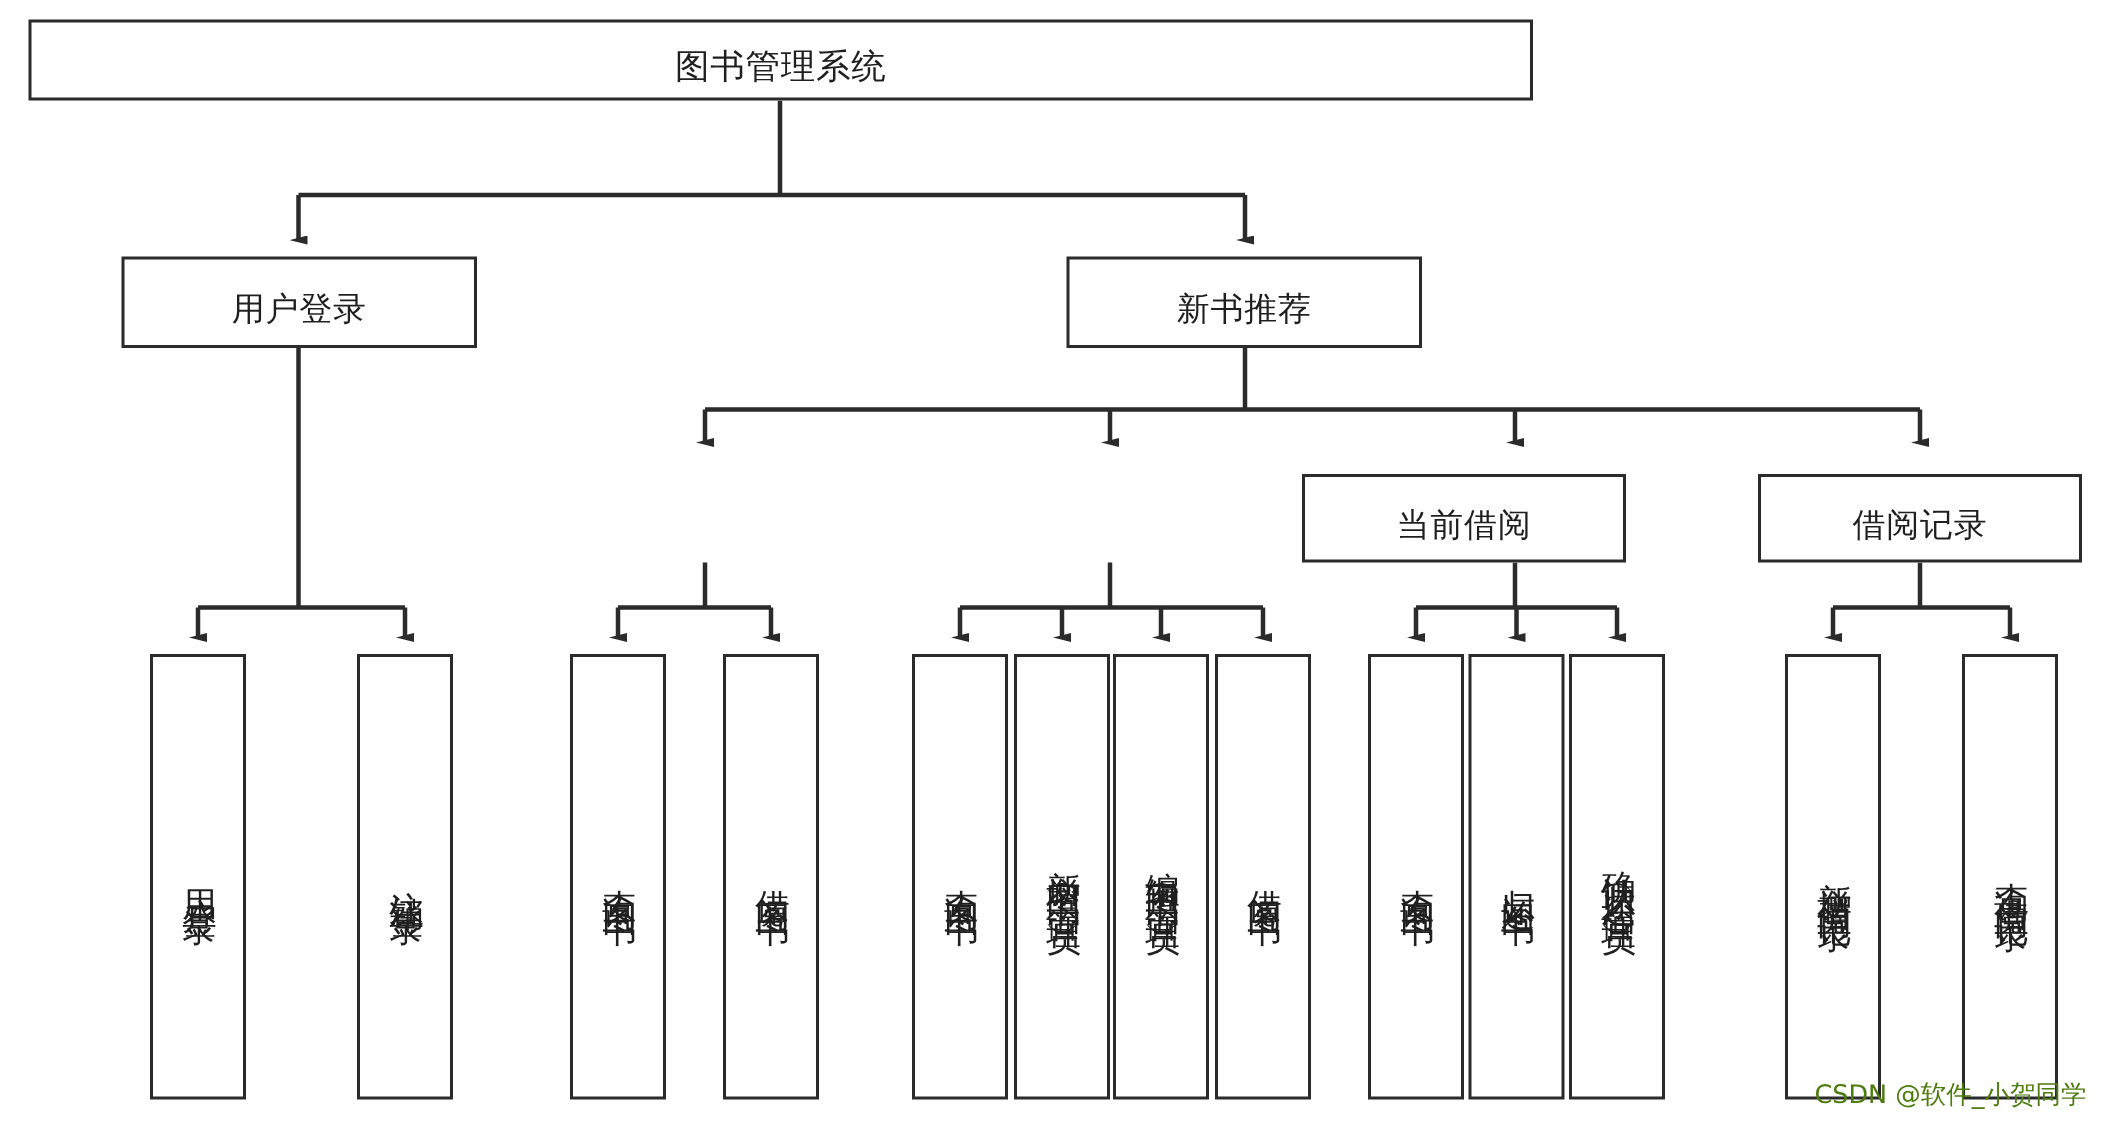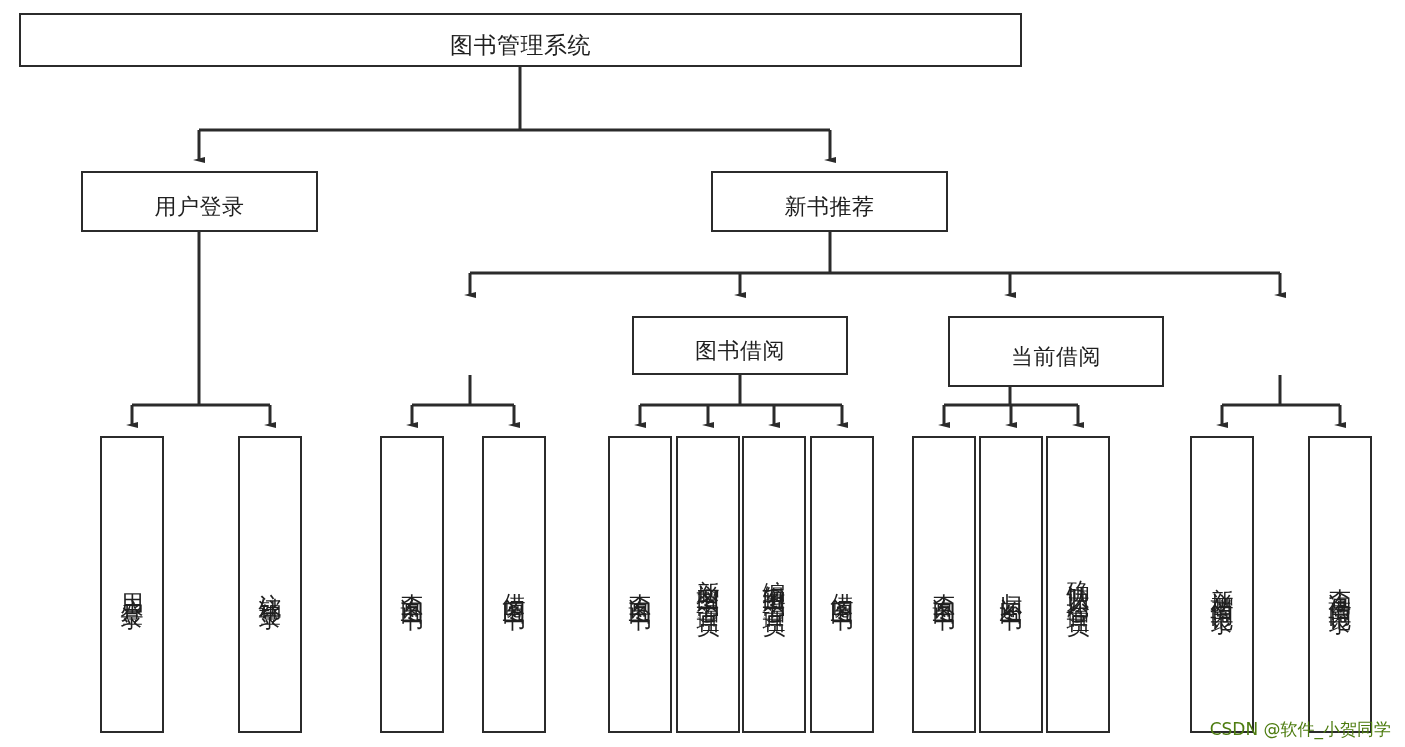--- a/index.html
+++ b/index.html
@@ -138,25 +138,25 @@
     <span class="label">图书管理系统</span>
   </div>
 
   <div class="node horiz" style="left:81px; top:171px; width:237px; height:61px;">
     <span class="label">用户登录</span>
   </div>
   <div class="node horiz" style="left:711px; top:171px; width:237px; height:61px;">
     <span class="label">新书推荐</span>
   </div>
 
-  <div class="node horiz" style="left:632px; top:316px; width:216px; height:59px;">
-    <span class="label">图书借阅</span>
-  </div>
-  <div class="node horiz" style="left:948px; top:316px; width:216px; height:71px;">
+  <div class="node horiz" style="left:868px; top:316px; width:216px; height:59px;">
     <span class="label">当前借阅</span>
+  </div>
+  <div class="node horiz" style="left:1172px; top:316px; width:216px; height:59px;">
+    <span class="label">借阅记录</span>
   </div>
 
   <div class="node vert" style="left:100px; top:436px; width:64px; height:297px;">
     <span class="label">用户登录</span>
   </div>
   <div class="node vert" style="left:238px; top:436px; width:64px; height:297px;">
     <span class="label">注销登录</span>
   </div>
 
   <div class="node vert" style="left:380px; top:436px; width:64px; height:297px;">

